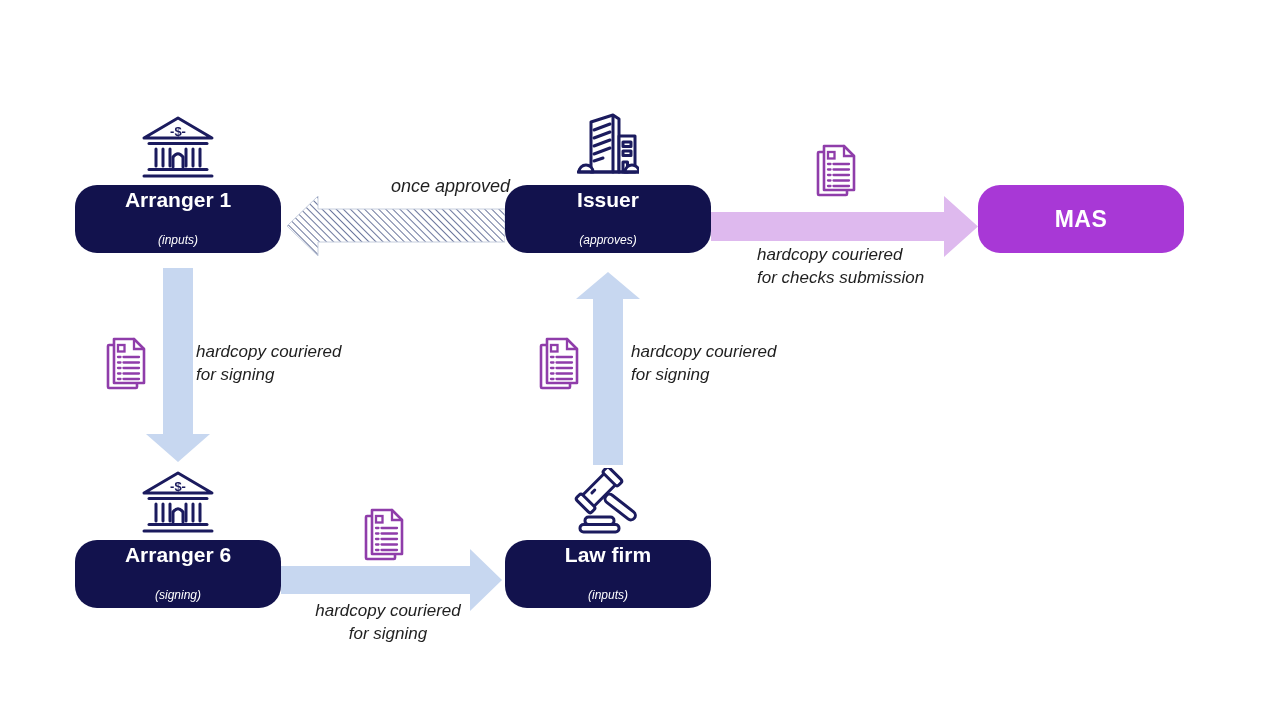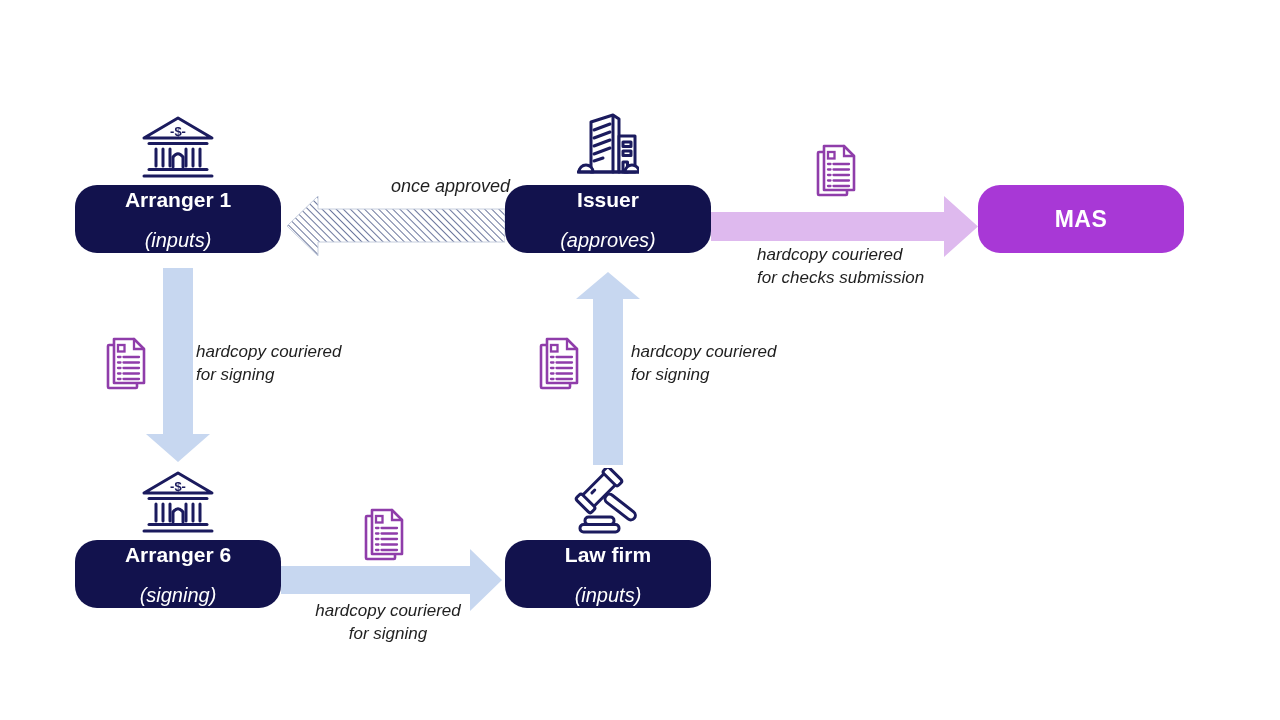--- a/index.html
+++ b/index.html
@@ -8,21 +8,21 @@
     font-family:"Liberation Sans", sans-serif;
   }
   .node{
     position:absolute;width:206px;height:68px;border-radius:22px;
     display:flex;flex-direction:column;align-items:center;justify-content:center;
     color:#ffffff;text-align:center;
   }
   .node.navy{background:var(--node_navy,#12124d);}
   .node.purple{background:var(--node_purple,#a838d6);}
   .node-title{font-size:21px;font-weight:bold;line-height:24px;}
-  .node-subtitle{font-size:20px;font-style:italic;line-height:20px;margin-top:18px;}
+  .node-subtitle{font-size:12px;font-style:italic;line-height:20px;margin-top:18px;}
   .mas-title{font-size:23px;font-weight:bold;letter-spacing:0.5px;}
   .edge-label{
     position:absolute;font-style:italic;color:var(--label_text,#1f1f1f);
     font-size:17px;line-height:23px;white-space:nowrap;
   }
   .edge-label.center{text-align:center;}
   .once-label{
     position:absolute;font-style:italic;color:var(--label_text,#1f1f1f);
     font-size:18px;text-align:right;white-space:nowrap;
   }

